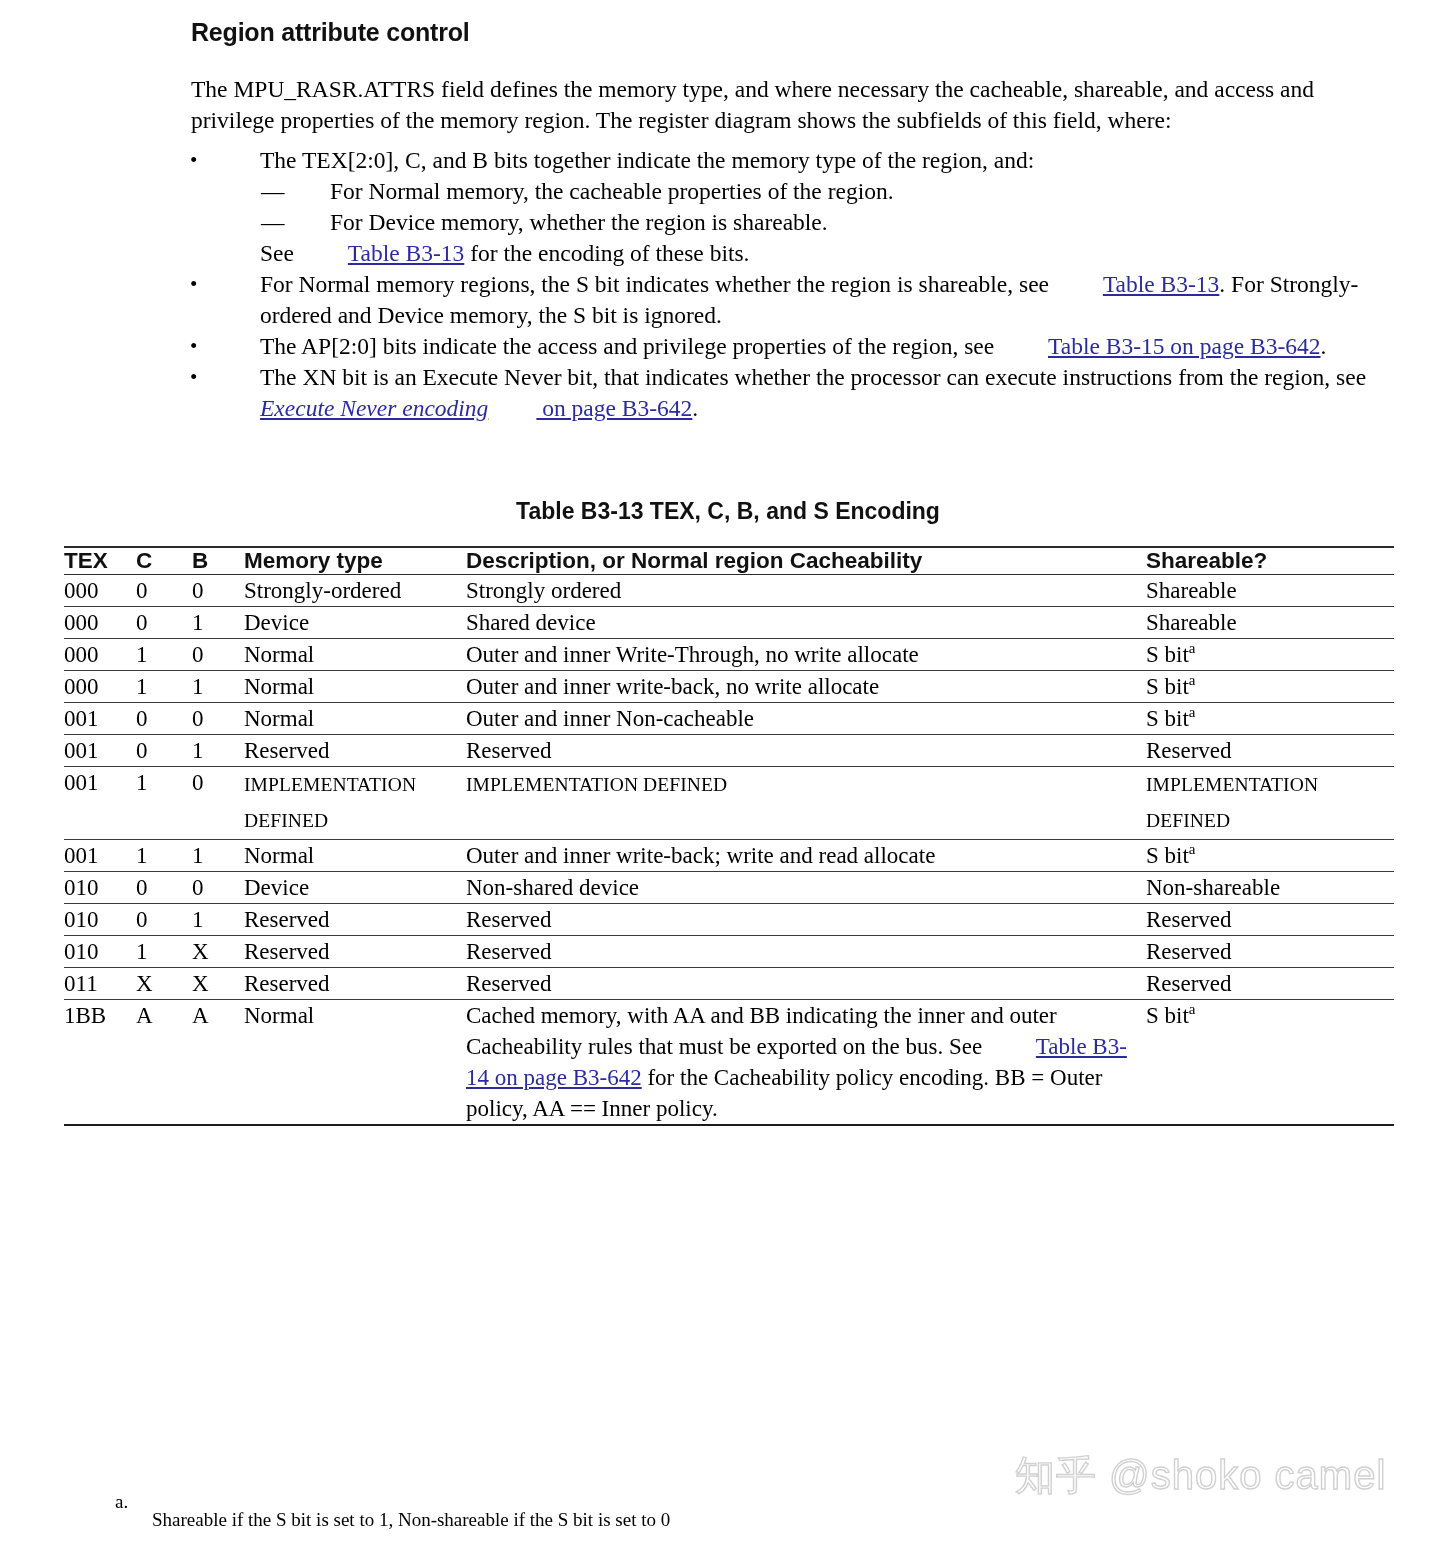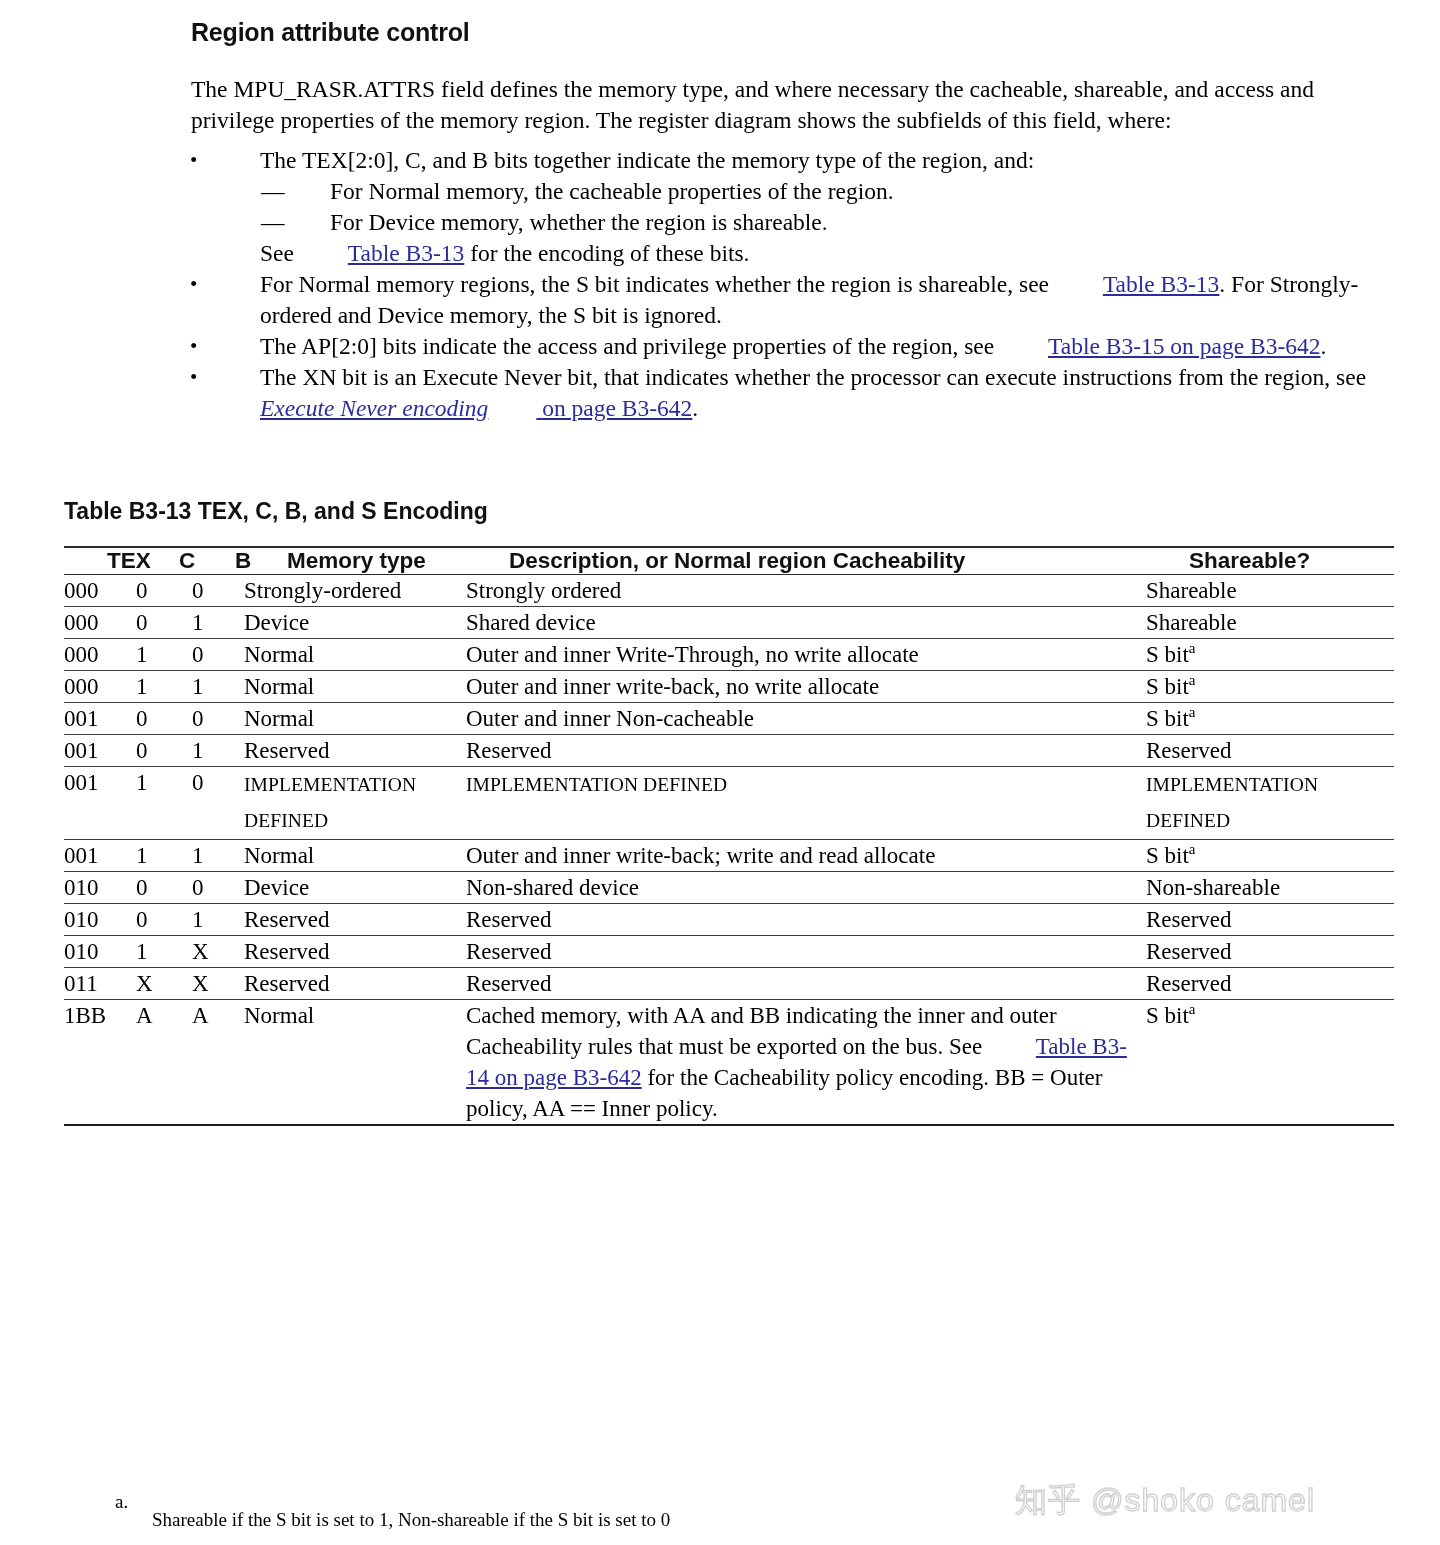--- a/index.html
+++ b/index.html
@@ -99,21 +99,21 @@
     color: #2b2b9e;
     font-style: italic;
   }
 
   
   .table-caption {
     position: absolute;
     left: 64px;
     top: 498px;
     width: 1328px;
-    text-align: left;
+    text-align: center;
     font-family: "Liberation Sans", "DejaVu Sans", sans-serif;
     font-weight: bold;
     font-size: 23px;
     color: #111111;
   }
 
   .tbl-wrap {
     position: absolute;
     left: 64px;
     top: 546px;
@@ -140,21 +140,21 @@
 
   thead th {
     font-family: "Liberation Sans", "DejaVu Sans", sans-serif;
     font-weight: bold;
     font-size: 22.5px;
     color: #111111;
     padding: 21px 0 20px 0;
     border-top: 2px solid #2b2b2b;
     border-bottom: 1.5px solid #2b2b2b;
   }
-  thead th .hpad { padding-right: 10px; margin-left: 43px; }
+  thead th .hpad { padding-right: 10px; }
 
   tbody td {
     font-size: 23px;
     line-height: 31px;
     padding: 14px 0 15px 0;
     border-bottom: 1.5px solid #3a3a3a;
   }
   tbody td .cpad { padding-right: 14px; display: block; }
 
   tbody tr:last-child td {
@@ -190,23 +190,23 @@
     position: absolute;
     left: 88px;
     top: 0;
     margin-top: 18px;
   }
 
   
   .watermark {
     position: absolute;
     left: 1015px;
-    top: 1479px;
+    top: 1448px;
     font-family: "Liberation Sans", "DejaVu Sans", sans-serif;
-    font-size: 32px;
+    font-size: 40px;
     font-weight: normal;
     color: transparent;
     -webkit-text-stroke: 1.4px #cfcfcf;
     opacity: 0.95;
     white-space: nowrap;
     pointer-events: none;
     letter-spacing: 1px;
   }
 </style>
 </head>

